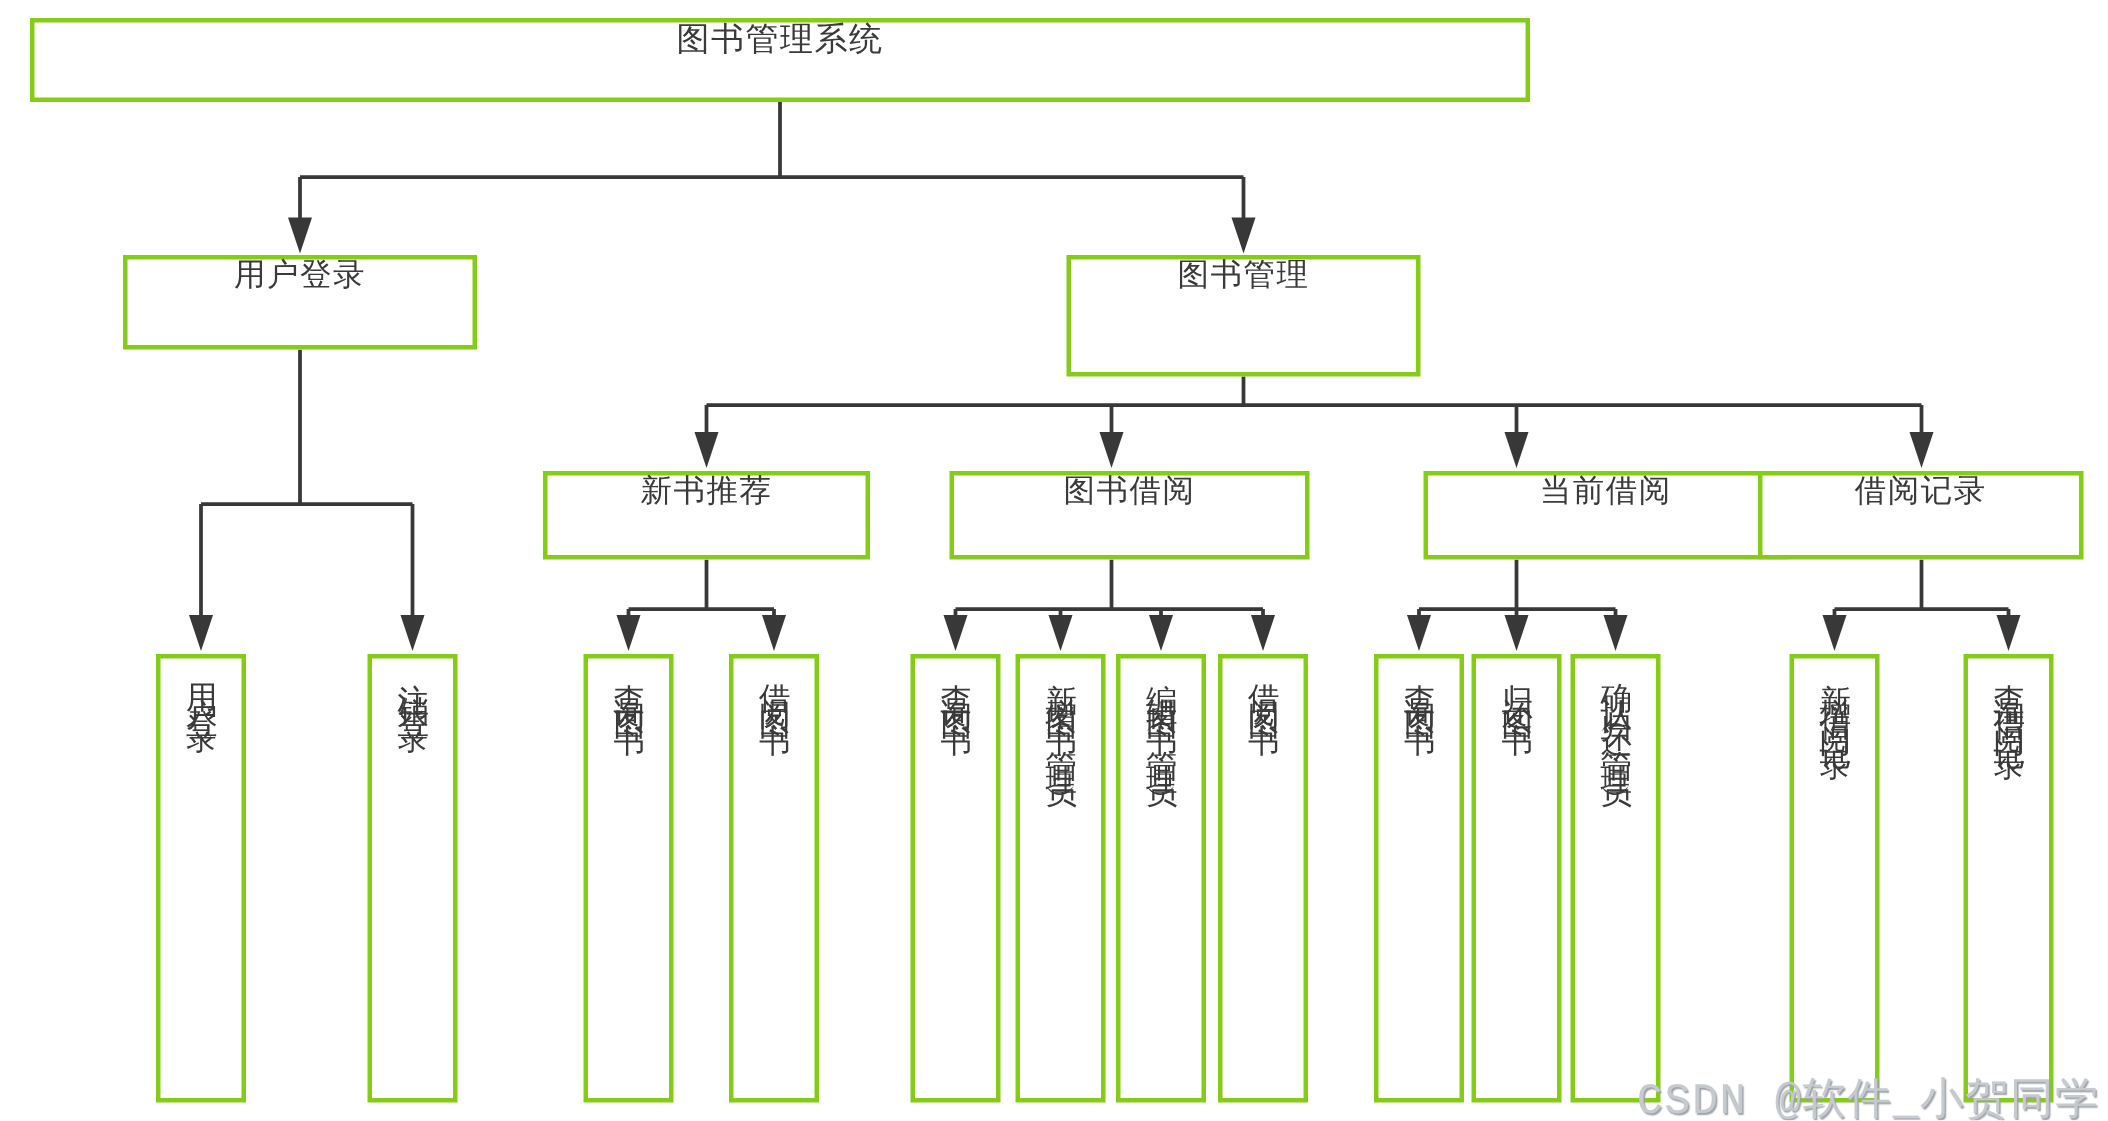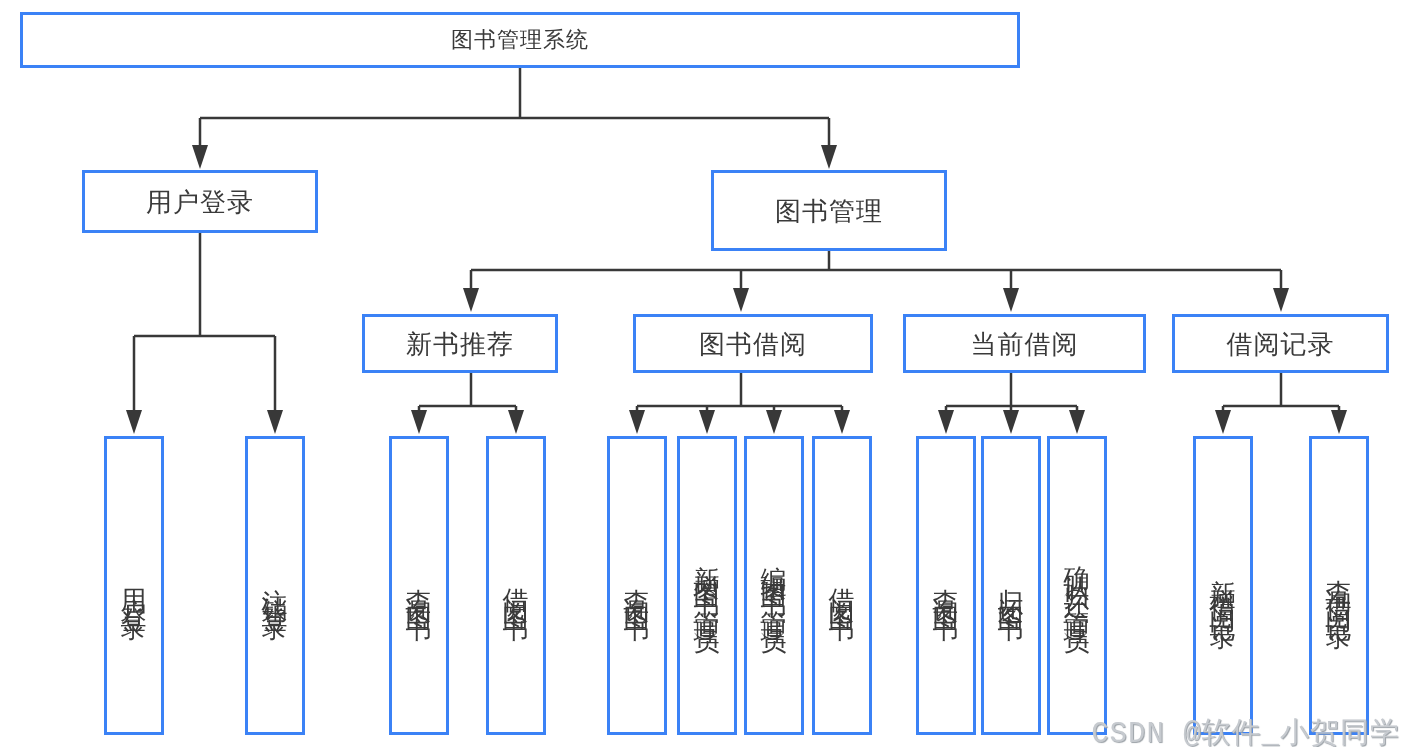--- a/index.html
+++ b/index.html
@@ -18,29 +18,28 @@
   #connectors {
     position: absolute;
     left: 0;
     top: 0;
     z-index: 1;
   }
   .node {
     position: absolute;
     box-sizing: border-box;
     background: #ffffff;
-    border: 3px solid #3b82f6;
+    border: 3px solid #84cc16;
     display: flex;
-    align-items: center;
     justify-content: center;
     z-index: 2;
   }
   .node .lbl {
     color: #3a3a3a;
-    font-size: 26px;
+    font-size: 21px;
     line-height: 1;
     white-space: nowrap;
   }
   .node.h .lbl {
     letter-spacing: 1px;
   }
   .node.root .lbl {
     font-size: 22px;
   }
   .node.v .lbl {
@@ -103,27 +102,27 @@
     <span class="lbl">图书管理系统</span>
   </div>
 
   <div class="node h" style="left:82px;top:170px;width:236px;height:63px">
     <span class="lbl">用户登录</span>
   </div>
   <div class="node h" style="left:711px;top:170px;width:236px;height:81px">
     <span class="lbl">图书管理</span>
   </div>
 
-  <div class="node h" style="left:362px;top:314px;width:196px;height:59px">
+  <div class="node h" style="left:362px;top:314px;width:218px;height:59px">
     <span class="lbl">新书推荐</span>
   </div>
   <div class="node h" style="left:633px;top:314px;width:240px;height:59px">
     <span class="lbl">图书借阅</span>
   </div>
-  <div class="node h" style="left:903px;top:314px;width:243px;height:59px">
+  <div class="node h" style="left:949px;top:314px;width:243px;height:59px">
     <span class="lbl">当前借阅</span>
   </div>
   <div class="node h" style="left:1172px;top:314px;width:217px;height:59px">
     <span class="lbl">借阅记录</span>
   </div>
 
   <div class="node v" style="left:104px;top:436px;width:60px;height:299px">
     <span class="lbl">用户登录</span>
   </div>
   <div class="node v" style="left:245px;top:436px;width:60px;height:299px">

